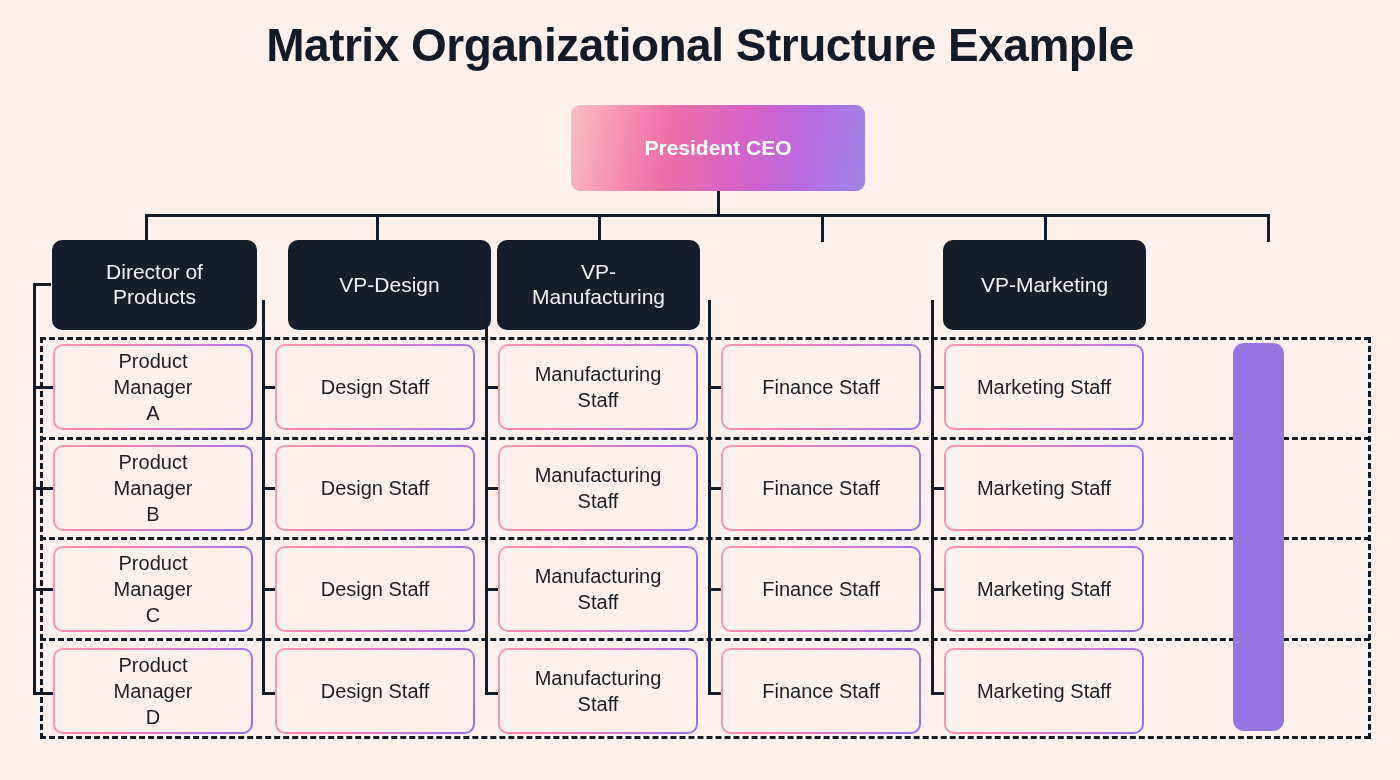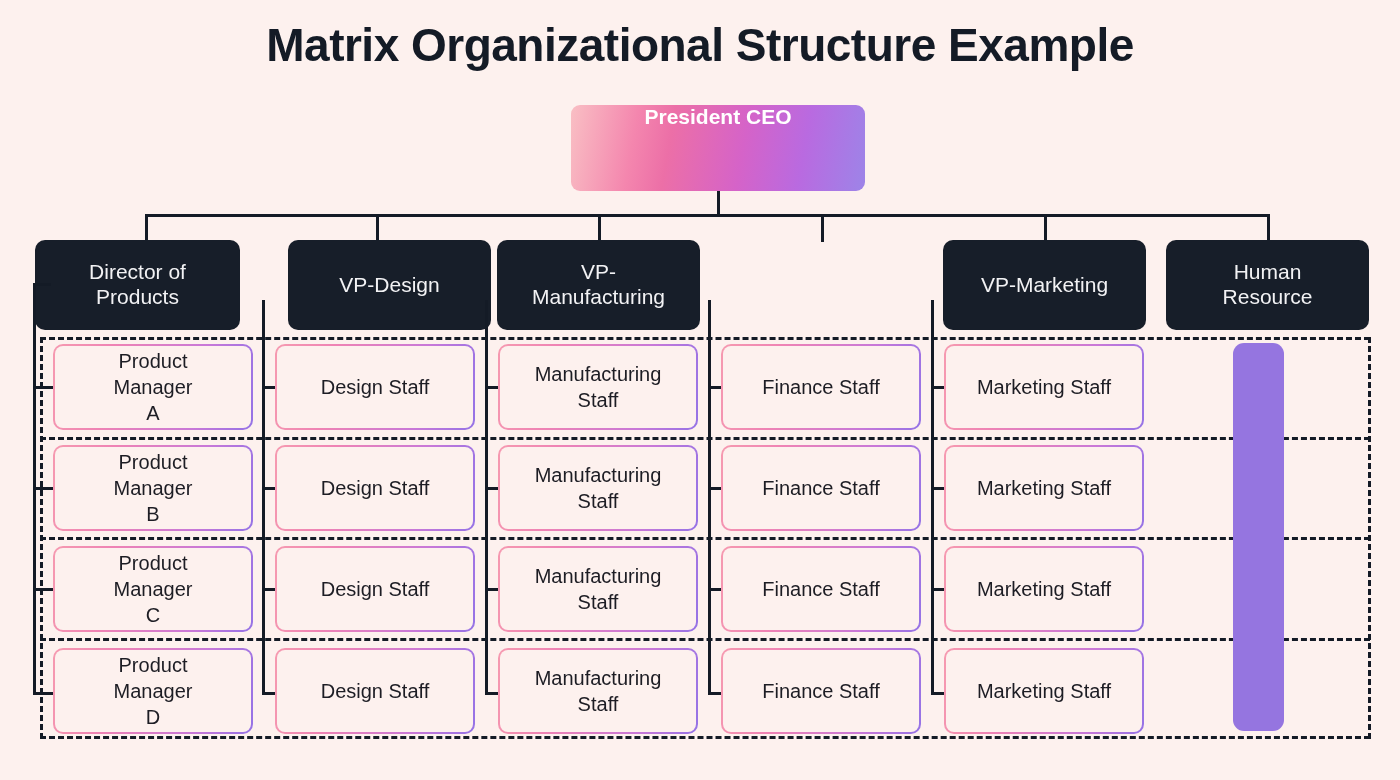--- a/index.html
+++ b/index.html
@@ -43,20 +43,21 @@
     height: 86px;
     border-radius: 9px;
     background: linear-gradient(100deg,
         #f9bfc4 0%,
         #f486ae 22%,
         #ec6fa7 34%,
         #d563c8 58%,
         #b96ae0 78%,
         #9d84e8 100%);
     display: flex;
+    align-items: center;
     justify-content: center;
     color: #ffffff;
     font-size: 21px;
     font-weight: bold;
   }
 
   
   .line {
     position: absolute;
     background: #141b26;
@@ -140,37 +141,33 @@
 
   <div class="line hline" style="left:145px; top:214px; width:1125px;"></div>
 
   <div class="line vline" style="left:145px; top:214px; height:28px;"></div>
   <div class="line vline" style="left:376px; top:214px; height:28px;"></div>
   <div class="line vline" style="left:598px; top:214px; height:28px;"></div>
   <div class="line vline" style="left:821px; top:214px; height:28px;"></div>
   <div class="line vline" style="left:1044px; top:214px; height:28px;"></div>
   <div class="line vline" style="left:1267px; top:214px; height:28px;"></div>
 
-  <div class="dept-box" style="left:35px; width:205px;">
+  <div class="dept-box" style="left:52px; width:205px;">
     <span style="white-space:pre-line;">Director of
 Products</span>
   </div>
   <div class="dept-box" style="left:288px; width:203px;">
     <span style="white-space:pre-line;">VP-Design</span>
   </div>
   <div class="dept-box" style="left:497px; width:203px;">
     <span style="white-space:pre-line;">VP-
 Manufacturing</span>
   </div>
   <div class="dept-box" style="left:943px; width:203px;">
     <span style="white-space:pre-line;">VP-Marketing</span>
-  </div>
-  <div class="dept-box" style="left:1166px; width:203px;">
-    <span style="white-space:pre-line;">Human
-Resource</span>
   </div>
 
   <div class="matrix-hline" style="left:40px; top:337px; width:1330px;"></div>
   <div class="matrix-hline" style="left:40px; top:437px; width:1330px;"></div>
   <div class="matrix-hline" style="left:40px; top:537px; width:1330px;"></div>
   <div class="matrix-hline" style="left:40px; top:638px; width:1330px;"></div>
   <div class="matrix-hline" style="left:40px; top:736px; width:1330px;"></div>
 
   <div class="matrix-vline" style="left:40px; top:337px; height:402px;"></div>
   <div class="matrix-vline" style="left:1368px; top:337px; height:402px;"></div>

